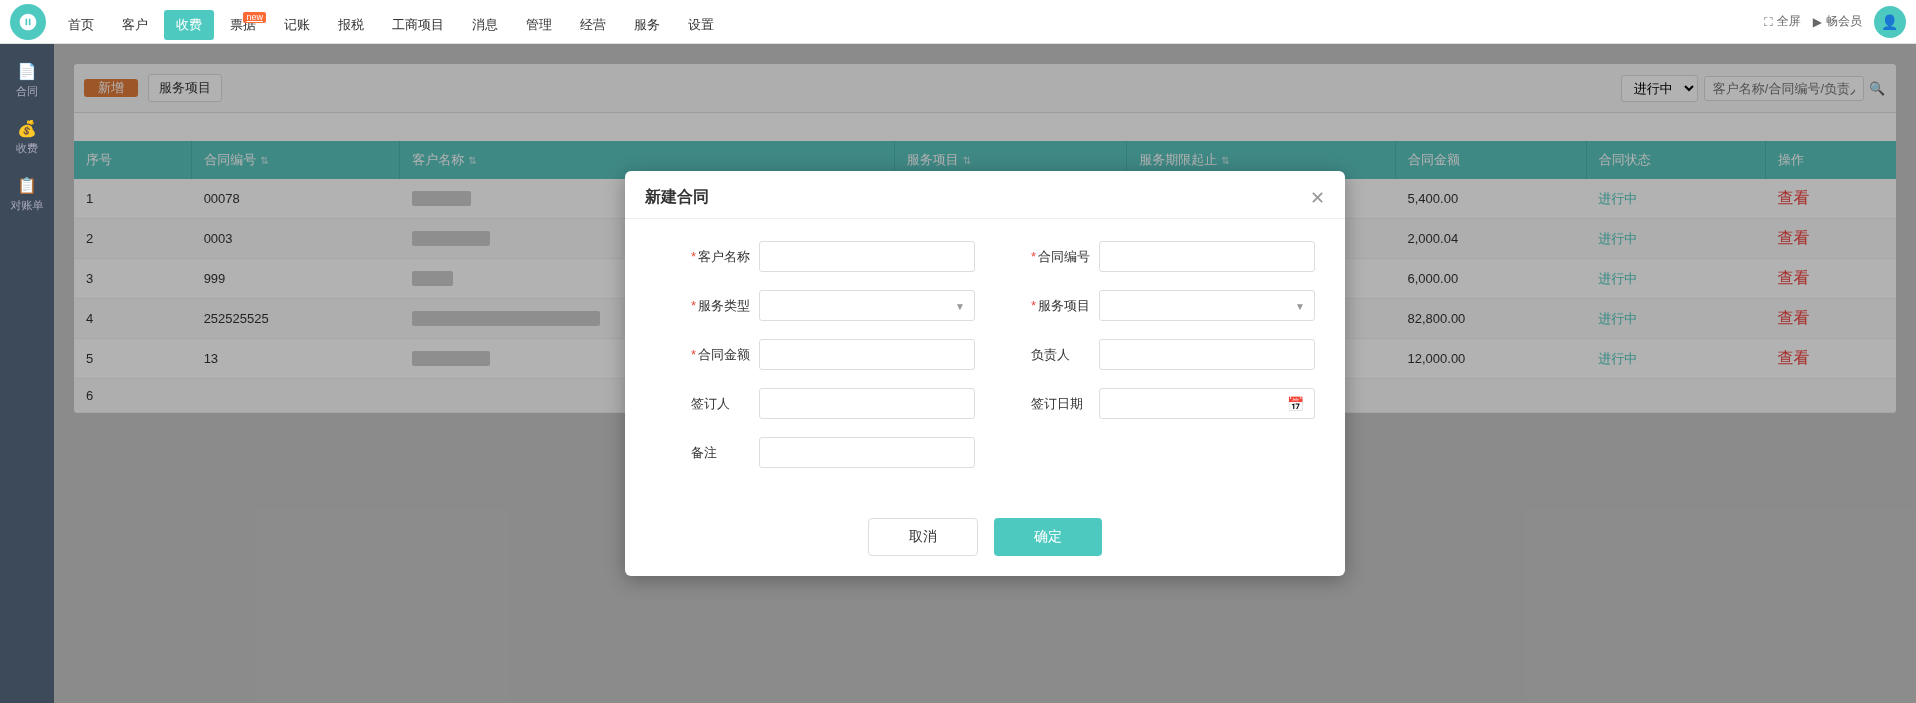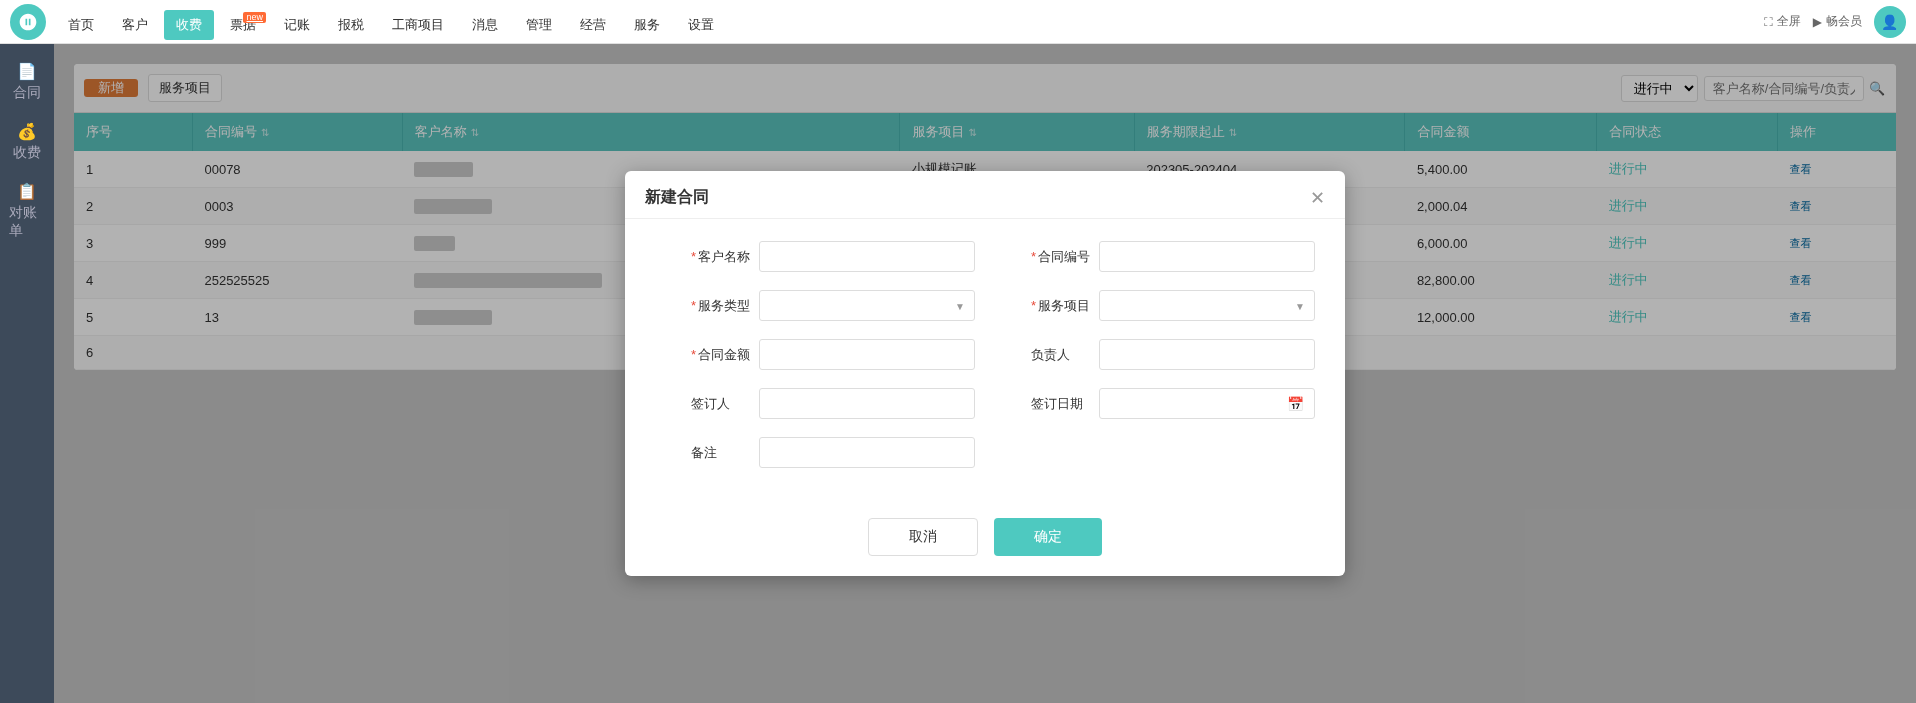--- a/index.html
+++ b/index.html
@@ -82,21 +82,21 @@
     .sidebar-item {
       display: flex; flex-direction: column; align-items: center;
       padding: 8px 6px;
       cursor: pointer;
       color: #aab;
       border-radius: 4px;
       width: 48px;
       gap: 3px;
     }
     .sidebar-item-icon { font-size: 16px; }
-    .sidebar-item-label { font-size: 14px; text-align: left; }
+    .sidebar-item-label { font-size: 11px; text-align: right; }
 
     
     .content-area {
       flex: 1;
       background: #c8c8c8;
       padding: 20px;
       overflow: auto;
       position: relative;
     }
 
@@ -146,21 +146,21 @@
     .search-input {
       border: 1px solid #ddd;
       padding: 4px 8px;
       border-radius: 3px;
       font-size: 13px;
       width: 160px;
     }
     .search-icon { color: #999; cursor: pointer; }
 
     
-    .data-table { width: 100%; border-collapse: collapse; }
+    .data-table { width: 100%; border-collapse: collapse; margin-top: 28px; }
     .data-table th {
       background: #5bc4bf;
       color: #fff;
       padding: 10px 12px;
       text-align: left;
       font-weight: normal;
       font-size: 13px;
       border-right: 1px solid #4ab5b0;
     }
     .data-table th:last-child { border-right: none; }
@@ -170,23 +170,23 @@
       border-bottom: 1px solid #f0f0f0;
       font-size: 13px;
       color: #333;
     }
     .data-table tr:nth-child(even) td { background: #fafafa; }
     .status-badge {
       color: #4ec9c0;
       font-size: 13px;
     }
     .action-link {
-      color: #0369a1;
-      cursor: pointer;
-      font-size: 11px;
+      color: #ef4444;
+      cursor: pointer;
+      font-size: 16px;
     }
 
     
     .modal-overlay {
       position: absolute;
       top: 0; left: 0; right: 0; bottom: 0;
       background: rgba(0,0,0,0.3);
       display: flex;
       align-items: center;
       justify-content: center;

